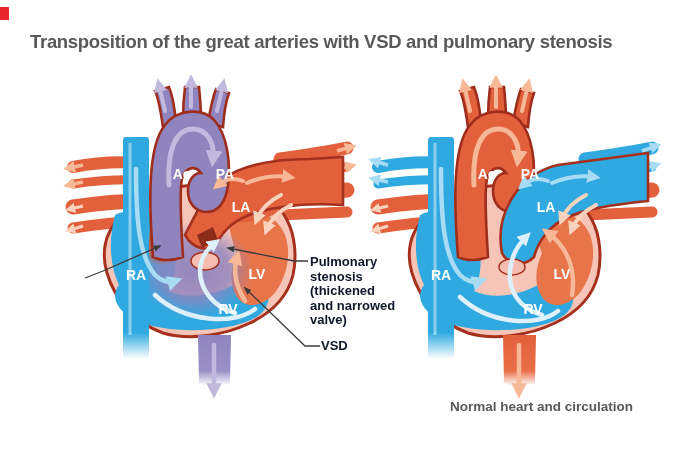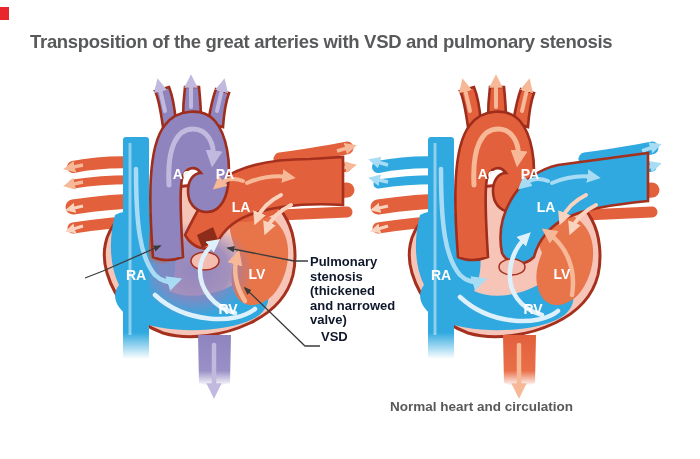--- a/index.html
+++ b/index.html
@@ -6,22 +6,22 @@
   #stage{position:relative;width:700px;height:459px;background:#ffffff;overflow:hidden;
          font-family:"Liberation Sans", sans-serif;}
   #red-marker{position:absolute;left:0;top:7px;width:9px;height:13px;background:#e8262b;}
   #page-title{position:absolute;left:30px;top:31px;width:640px;
       font-size:18.5px;font-weight:bold;letter-spacing:-0.3px;color:#58595b;}
   svg{position:absolute;left:0;top:0;}
   .ann{position:absolute;font-size:13px;font-weight:bold;color:#0f172a;
        line-height:1.12;white-space:pre-line;}
   #ann-foramen{left:9px;top:267px;width:70px;text-align:right;line-height:1.25;}
   #ann-stenosis{left:310px;top:255px;width:100px;}
-  #ann-vsd{left:321px;top:330px;}
-  #caption-normal{position:absolute;left:390px;top:399px;width:243px;text-align:left;
+  #ann-vsd{left:321px;top:339px;}
+  #caption-normal{position:absolute;left:390px;top:399px;width:243px;text-align:right;
        font-size:13.5px;font-weight:bold;color:#58595b;}
   #copyright{position:absolute;right:20px;top:438px;font-size:9.5px;color:#c4c5c7;}
   .chamber-label{font-size:14px;font-weight:bold;fill:#ffffff;text-anchor:middle;
        font-family:"Liberation Sans",sans-serif;}
 </style>
 </head>
 <body>
 
 <div id="stage">
 

